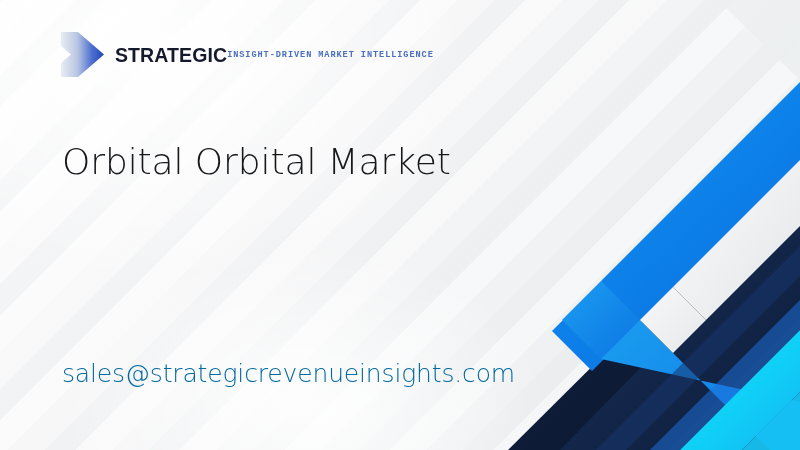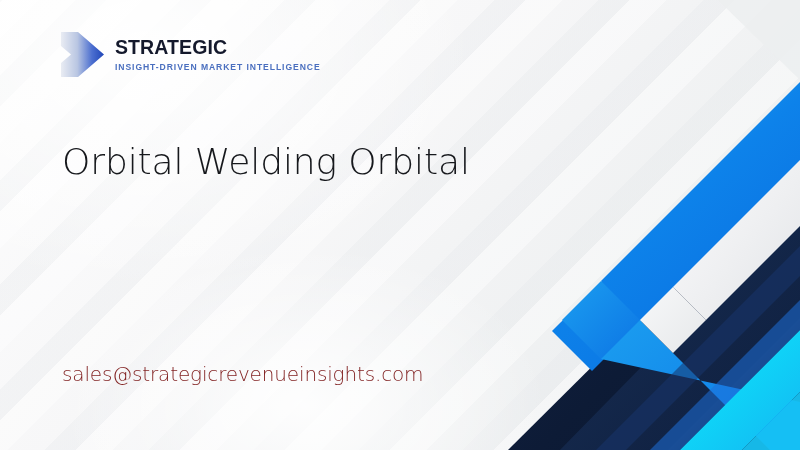--- a/index.html
+++ b/index.html
@@ -75,33 +75,33 @@
     align-items: center;
     gap: 9px;
   }
   .logo-mark {
     width: 46px;
     height: 47px;
     flex: none;
   }
   .logo-text {
     display: flex;
-    flex-direction: column;
+    flex-direction: row;
     justify-content: center;
   }
   .logo-line1, .logo-line2 {
     font-family: "Liberation Sans", sans-serif;
     font-weight: bold;
     color: #14192c;
     font-size: 19.5px;
     line-height: 20px;
     letter-spacing: 0.1px;
   }
   .logo-tagline {
-    font-family: Liberation Sans, sans-serif;
+    font-family: Liberation Mono, monospace;
     font-weight: bold;
     color: #4a6fbf;
     font-size: 8.6px;
     line-height: 12px;
     letter-spacing: 0.92px;
     margin-top: 4px;
   }
 
   
   .headline {
@@ -115,23 +115,23 @@
     line-height: 44px;
     color: #16181c;
     letter-spacing: -0.1px;
   }
   .email {
     position: absolute;
     left: 62px;
     top: 358px;
     font-family: "DejaVu Sans", sans-serif;
     font-weight: 300;
-    font-size: 20px;
+    font-size: 25px;
     line-height: 32px;
-    color: #7f1d1d;
+    color: #0369a1;
     letter-spacing: -0.15px;
   }
 </style>
 </head>
 <body>
 
 <div class="slide">
 
   <div class="bg-base"></div>
   <div class="bg-stripes"></div>
@@ -250,17 +250,17 @@
         </defs>
         <path d="M 1,1 L 18,1 L 44,23.5 L 18,46 L 1,46 L 1,32 L 11,23.5 L 1,15 Z" fill="url(#markGrad)"></path>
       </svg>
     </div>
     <div class="logo-text">
       <div class="logo-line1">STRATEGIC</div>
       <div class="logo-tagline">INSIGHT-DRIVEN MARKET INTELLIGENCE</div>
     </div>
   </div>
 
-  <div class="headline">Orbital Welding Orbital</div>
+  <div class="headline">Orbital Orbital Market</div>
 
   <div class="email">sales@strategicrevenueinsights.com</div>
 
 </div>
 
 </body></html>

